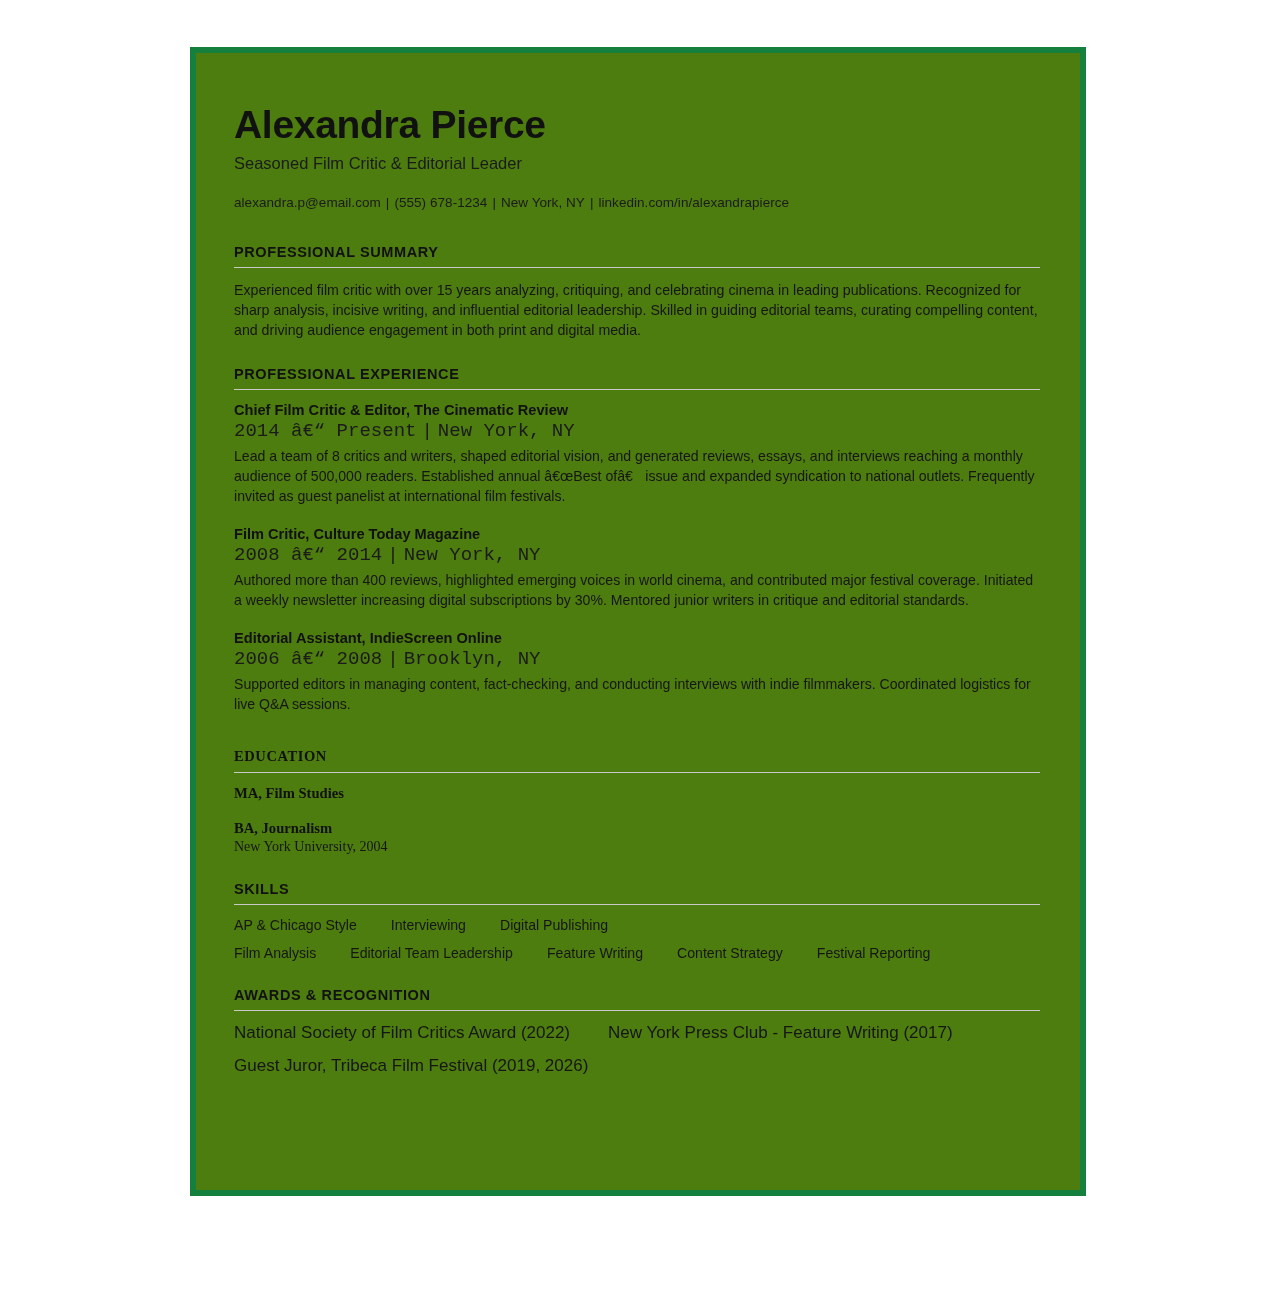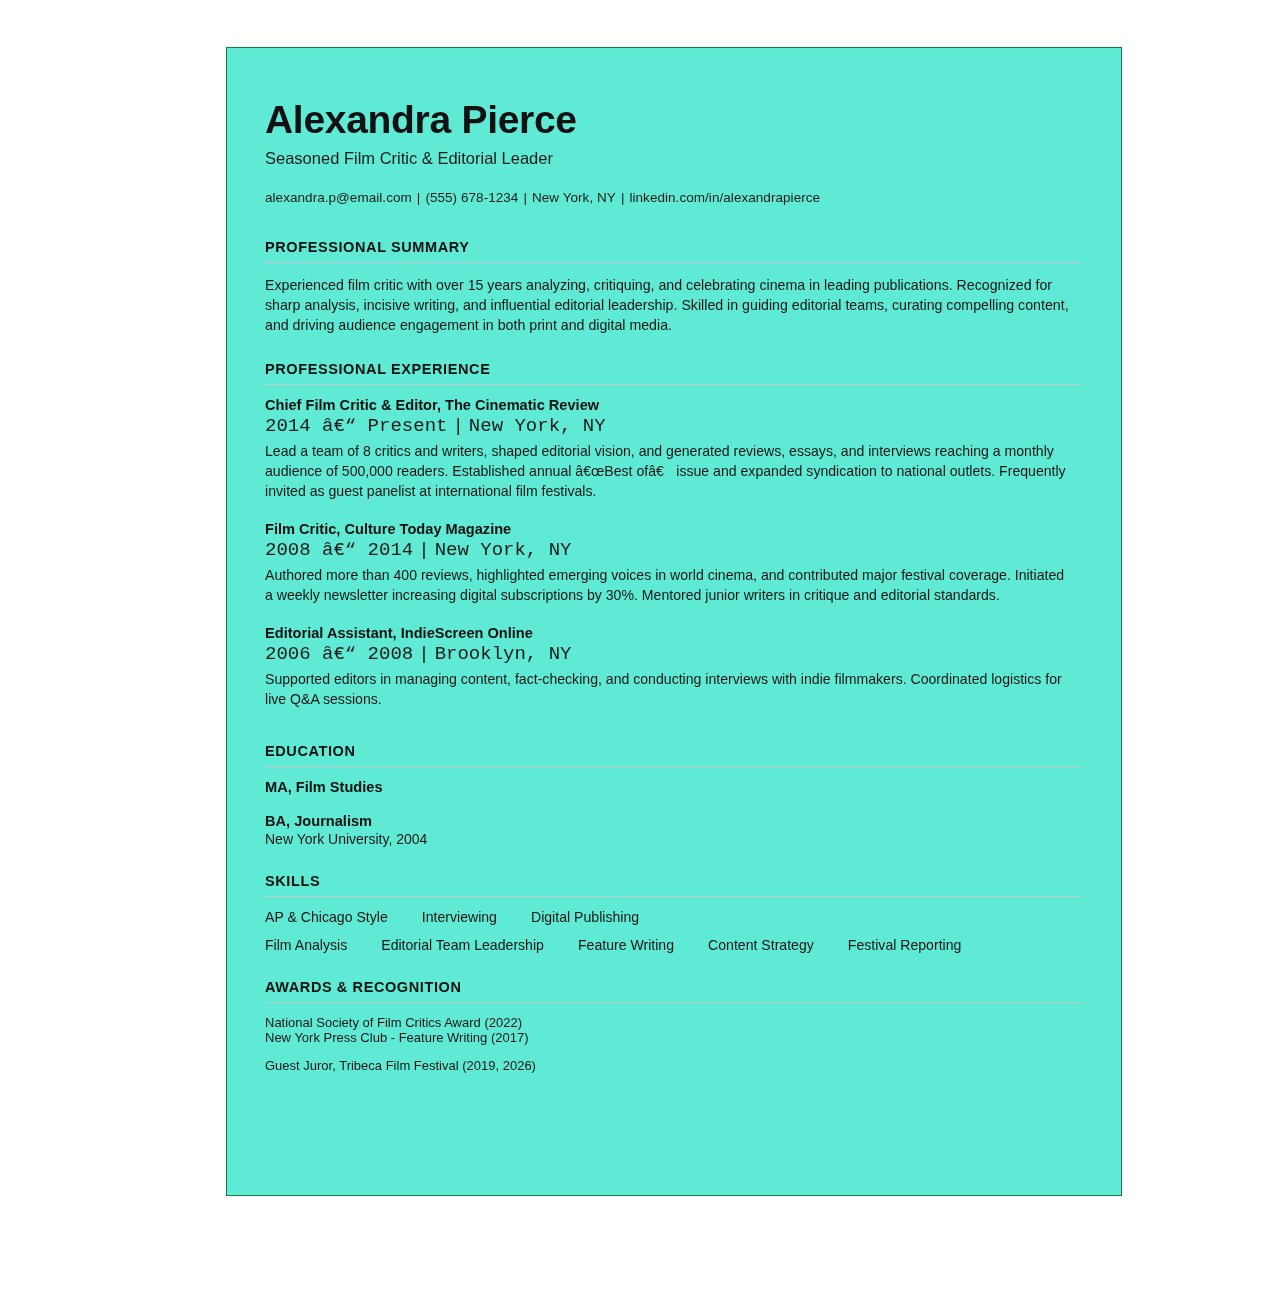--- a/index.html
+++ b/index.html
@@ -13,24 +13,23 @@
     font-family: "Liberation Sans", sans-serif;
     color: #111111;
     -webkit-font-smoothing: antialiased;
   }
   .page {
     position: absolute;
     left: 190px;
     top: 47px;
     width: 896px;
     height: 1149px;
-    background: #5eead4;
-    border: 1px solid #15803d;
+    background: #4d7c0f;
+    border: 6px solid #15803d;
     box-sizing: border-box;
-    margin-left: 36px;
   }
   .inner {
     padding: 52px 40px 0 38px;
   }
   .name {
     font-size: 39px;
     font-weight: bold;
     letter-spacing: -0.3px;
     line-height: 1.05;
     margin: 0 0 8px 0;
@@ -123,36 +122,36 @@
     flex-wrap: wrap;
   }
   .skills-row:last-child {
     margin-bottom: 2px;
   }
   .skill {
     margin-right: 34px;
     white-space: nowrap;
   }
   .awards-row {
-    font-size: 13px;
+    font-size: 17px;
     color: #161616;
     margin-bottom: 13px;
     display: flex;
     flex-wrap: wrap;
-    flex-direction: column;
   }
   .awards-row:last-child {
     margin-bottom: 0;
   }
   .award {
     margin-right: 38px;
     white-space: nowrap;
   }
   .edu-section {
     margin-top: 30px;
+    font-family: Liberation Serif, serif;
   }
 </style>
 </head>
 <body>
 
 <div class="page">
   <div class="inner">
 
     <h1 class="name">Alexandra Pierce</h1>
     <div class="tagline">Seasoned Film Critic &amp; Editorial Leader</div>

